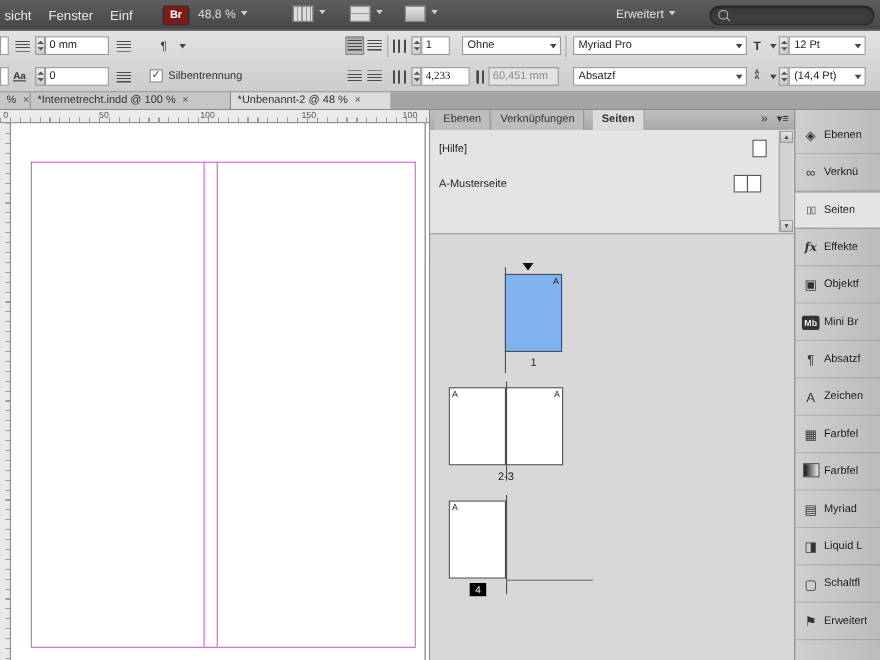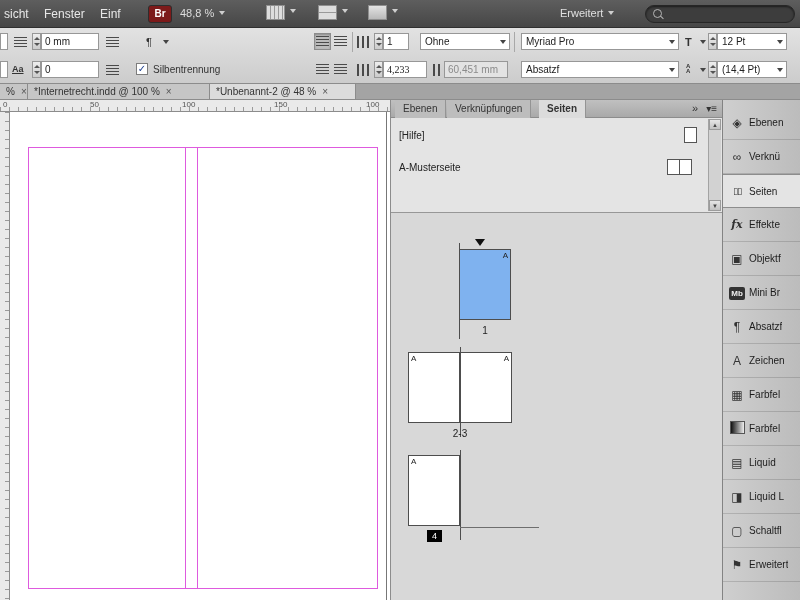--- a/index.html
+++ b/index.html
@@ -290,21 +290,21 @@
     <div class="ditem">
         <span class="dicon">▦</span>
         <span class="dlabel">Farbfel</span>
       </div>
     <div class="ditem">
         <span class="dicon"><span class="gradic"></span></span>
         <span class="dlabel">Farbfel</span>
       </div>
     <div class="ditem">
         <span class="dicon">▤</span>
-        <span class="dlabel">Liquid</span>
+        <span class="dlabel">Myriad</span>
       </div>
     <div class="ditem">
         <span class="dicon">◨</span>
         <span class="dlabel">Liquid L</span>
       </div>
     <div class="ditem">
         <span class="dicon">▢</span>
         <span class="dlabel">Schaltfl</span>
       </div>
     <div class="ditem">

